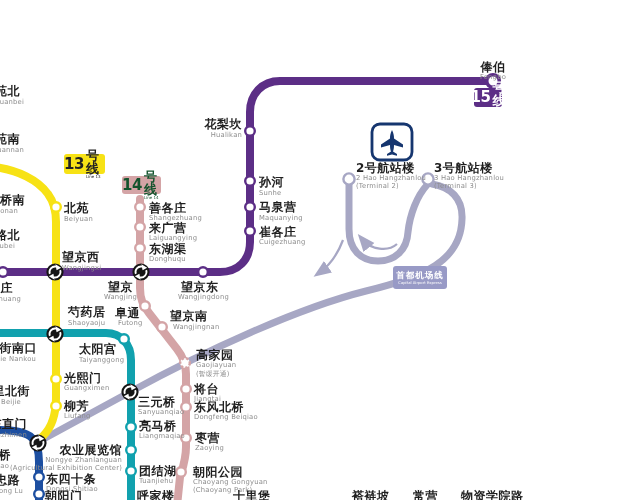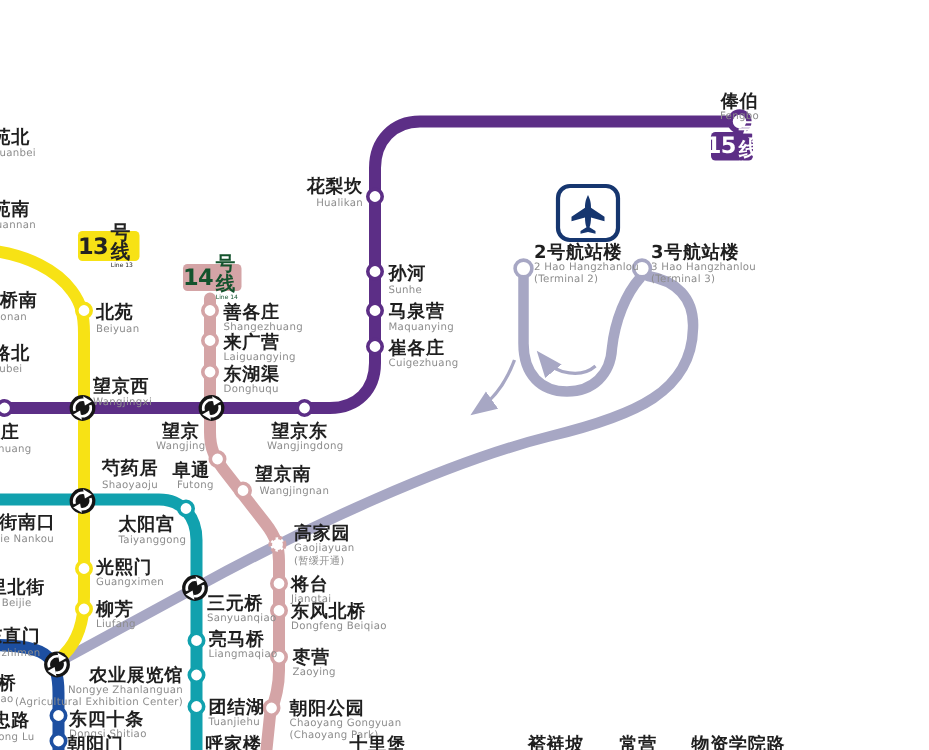--- a/index.html
+++ b/index.html
@@ -7,21 +7,21 @@
          font-family:"DejaVu Sans","Liberation Sans",sans-serif;}
   svg{position:absolute;left:0;top:0;}
   svg text.zh{font-size:12px;font-weight:bold;fill:#1f1f1f;letter-spacing:.5px;}
   svg text.en{font-size:6.8px;fill:#8d8d8d;letter-spacing:.2px;}
   .badge{position:absolute;display:flex;align-items:center;justify-content:center;
          border-radius:3px;line-height:1;box-sizing:border-box;}
   .badge .num{font-weight:bold;font-size:15px;letter-spacing:-.5px;}
   .badge .stack{display:flex;flex-direction:column;margin-left:2px;}
   .badge .stack .zh{font-size:13px;font-weight:bold;}
   .badge .stack .en{font-size:4px;}
-  .badge-13{left:52px;top:154px;width:41px;height:20px;background:#F7E215;color:#222;}
+  .badge-13{left:64px;top:154px;width:41px;height:20px;background:#F7E215;color:#222;}
   .badge-14{left:122px;top:176px;width:39px;height:18px;background:#D4A4A6;color:#14532d;}
   .badge-15{left:474px;top:88px;width:28px;height:19px;background:#5C2E86;color:#fff;}
   .badge-airport{left:393px;top:266px;width:54px;height:23px;background:#989AC6;color:#fff;
                  flex-direction:column;}
   .badge-airport .zh{font-size:8.5px;font-weight:bold;letter-spacing:1px;}
   .badge-airport .en{font-size:3.8px;margin-top:1.5px;}
 </style>
 </head>
 <body>
 
@@ -405,13 +405,17 @@
       <span class="en">Line 14</span>
     </span>
   </div>
   <div class="badge badge-15">
     <span class="num">15</span>
     <span class="stack">
       <span class="zh">号线</span>
       <span class="en">Line 15</span>
     </span>
   </div>
+  <div class="badge badge-airport">
+    <span class="zh">首都机场线</span>
+    <span class="en">Capital Airport Express</span>
+  </div>
 </div>
 
 </body></html>

